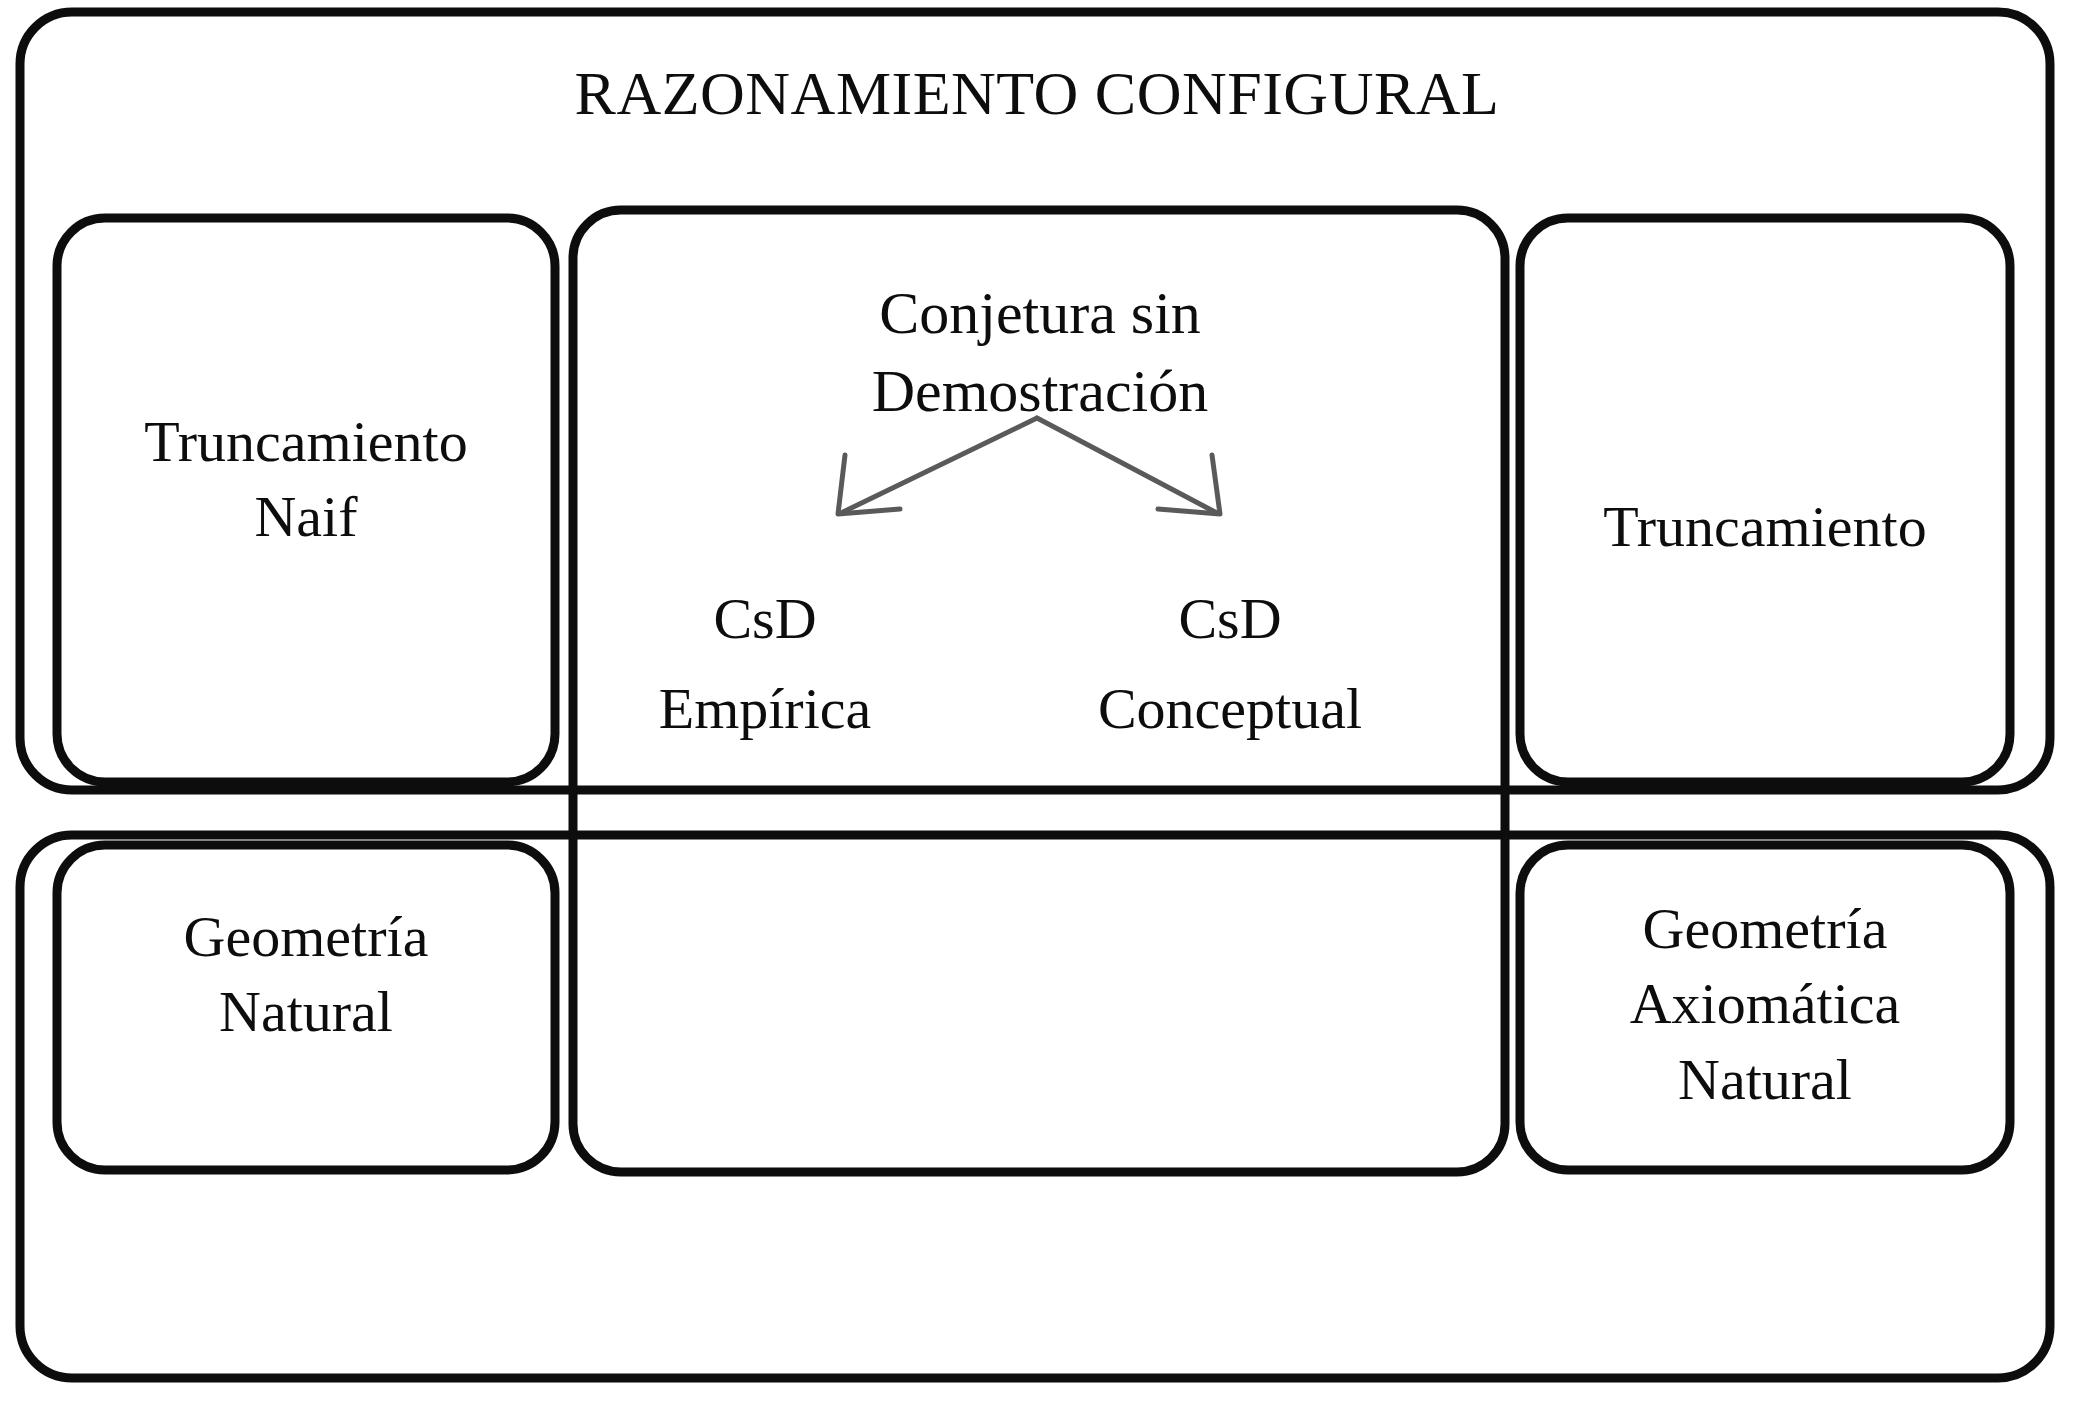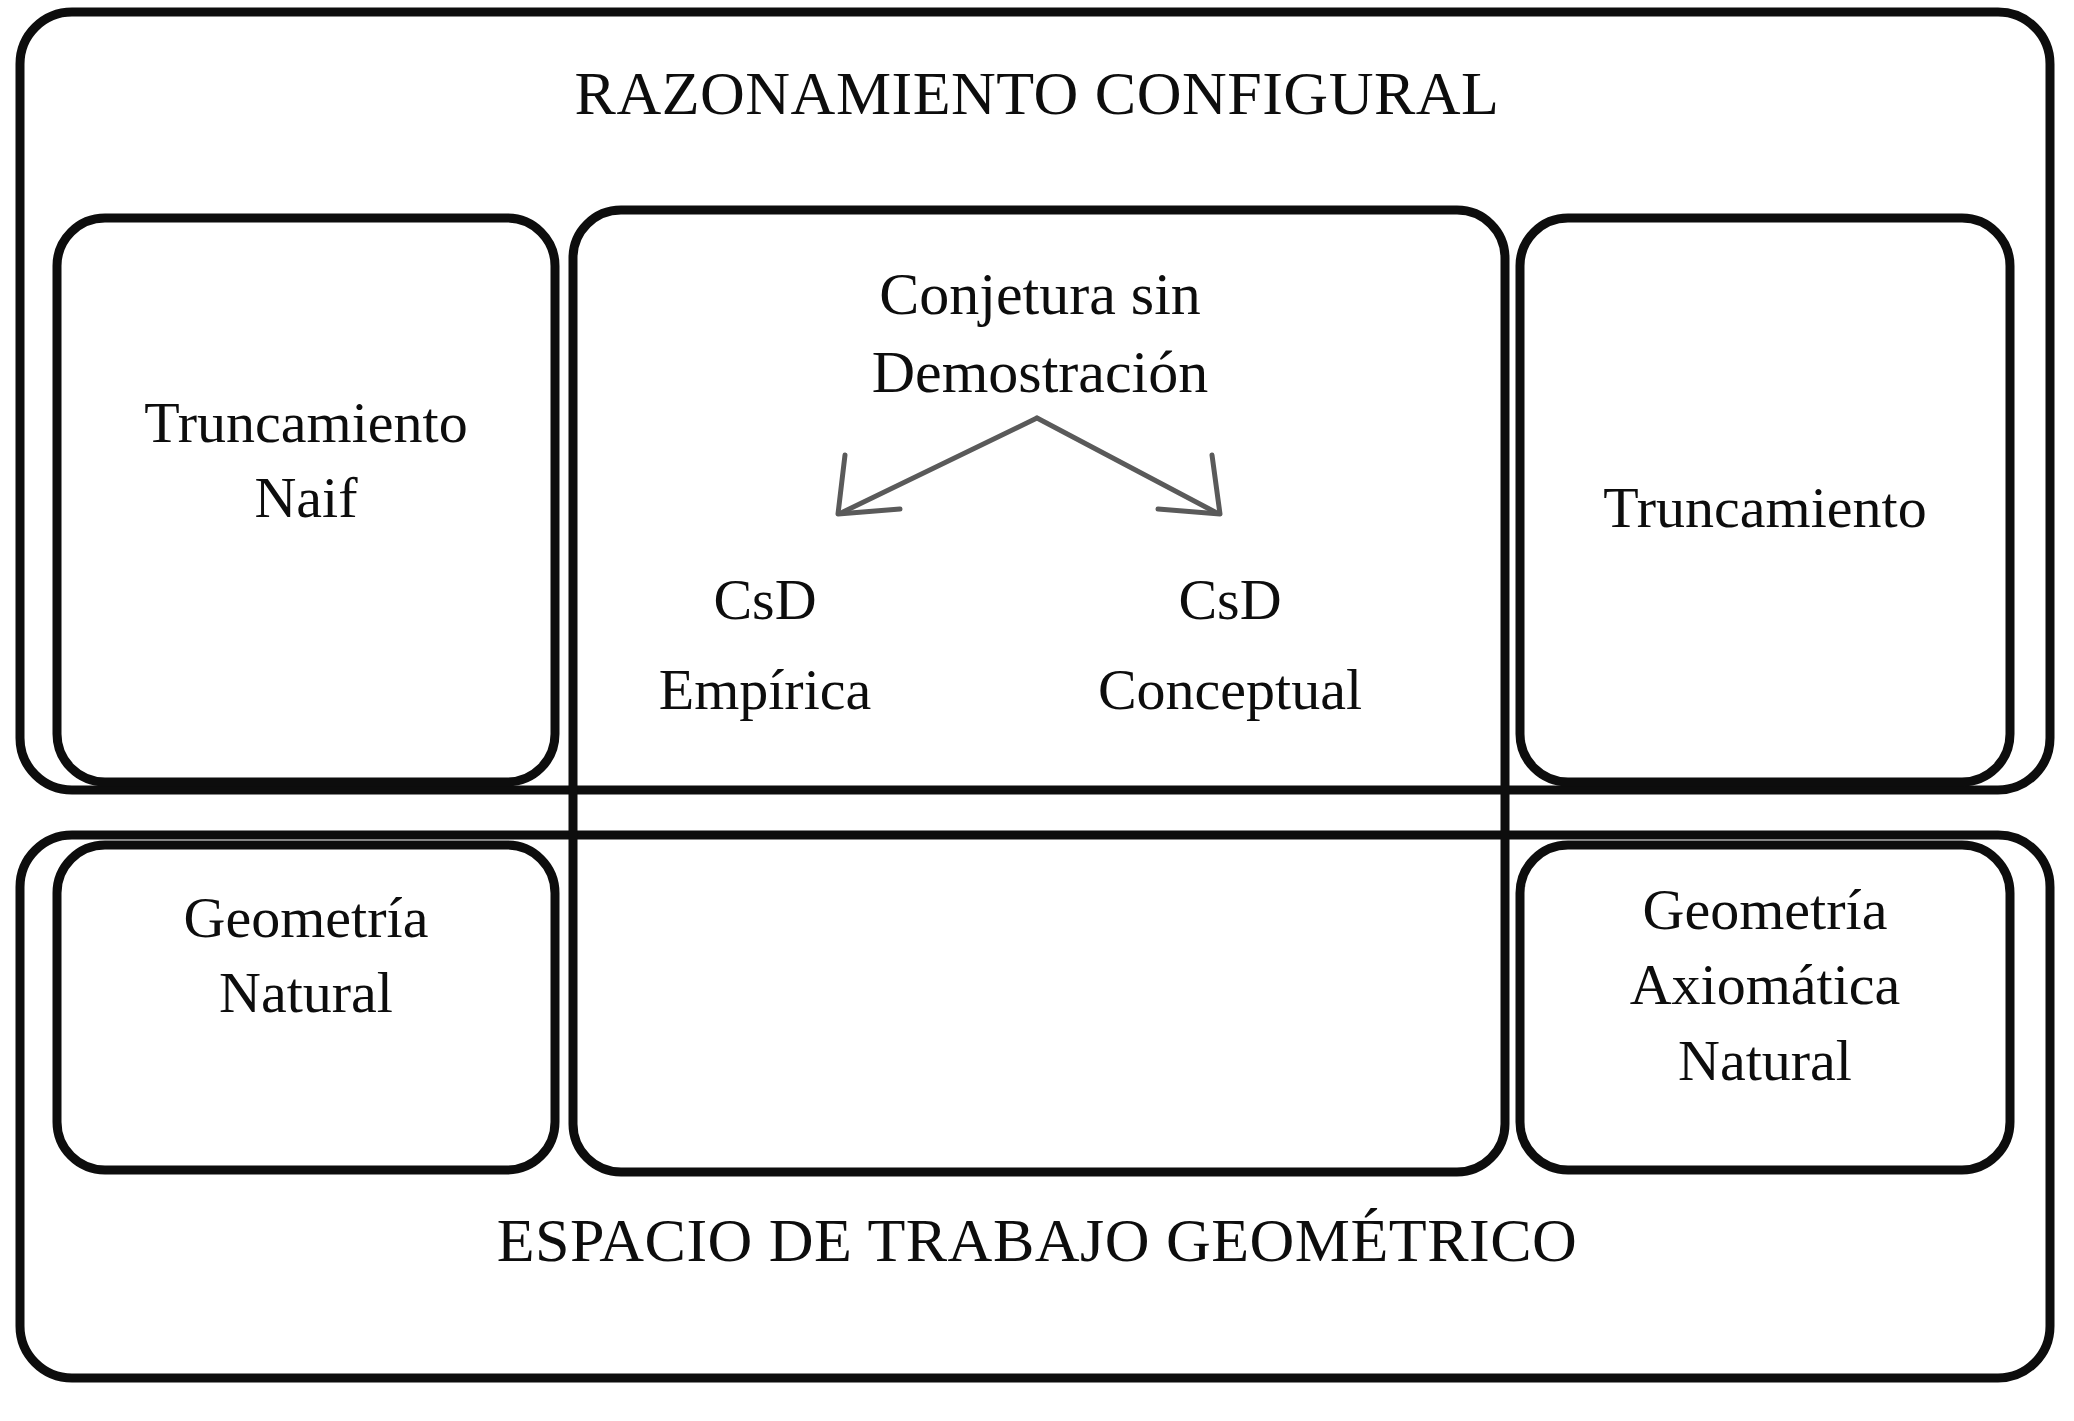--- a/index.html
+++ b/index.html
@@ -53,20 +53,21 @@
     font-size: 62px;
     letter-spacing: 0.5px;
     width: 2074px;
     left: 0;
   }
   #title-razonamiento { top: 53px; }
   #title-espacio { top: 1200px; }
 
   .box-label {
     font-size: 58px;
+    margin-top: 19px;
   }
   #label-truncamiento-naif {
     left: 57px; top: 385px; width: 498px;
   }
   #label-truncamiento {
     left: 1520px; top: 470px; width: 490px;
   }
   #label-conjetura {
     left: 700px; top: 255px; width: 680px;
     font-size: 60px;
@@ -116,21 +117,20 @@
       <path class="arrow-line" d="M 1037 418 L 843 512"></path>
       <path class="arrow-line" d="M 845 455 L 838 514 L 900 509"></path>
 
       <path class="arrow-line" d="M 1037 418 L 1215 512"></path>
       <path class="arrow-line" d="M 1212 455 L 1220 514 L 1158 509"></path>
     </g>
   </svg>
 
   <div class="lbl frame-title" id="title-razonamiento">RAZONAMIENTO CONFIGURAL</div>
 
-  <div class="lbl frame-title" id="title-espacio">ESPACIO DE TRABAJO GEOMÉTRICO</div>
 
   <div class="lbl box-label" id="label-truncamiento-naif">Truncamiento
 Naif</div>
 
   <div class="lbl box-label" id="label-conjetura">Conjetura sin
 Demostración</div>
 
   <div class="lbl box-label" id="label-csd-empirica">CsD
 Empírica</div>
 

